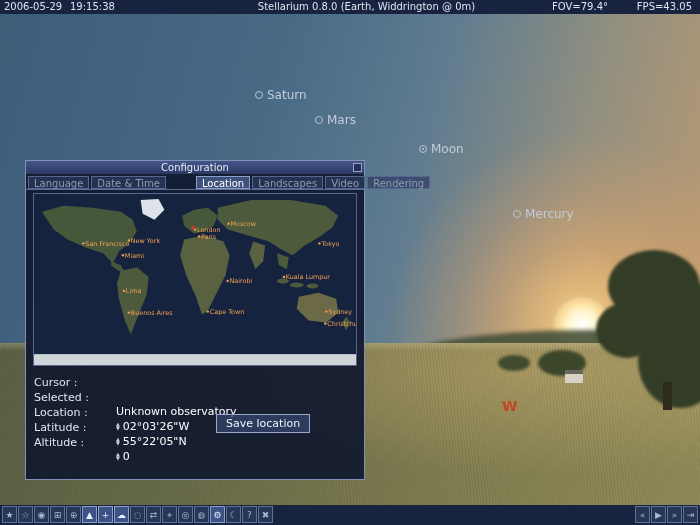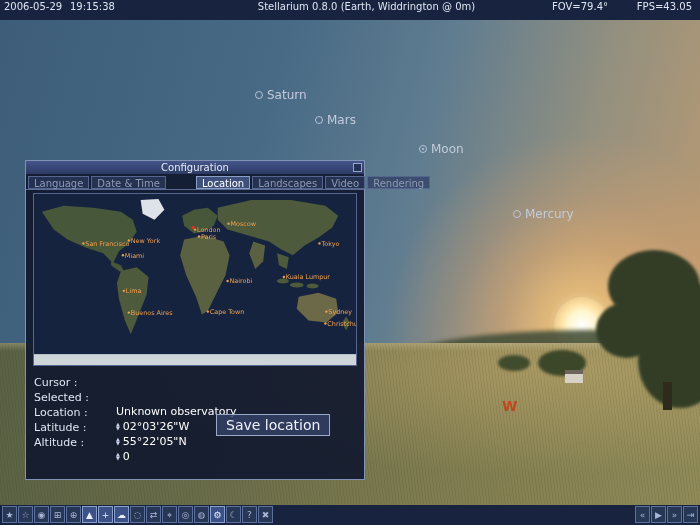--- a/index.html
+++ b/index.html
@@ -1,20 +1,20 @@
 <!DOCTYPE html>
 <html><head>
 <meta charset="utf-8">
 <style>
   * { margin:0; padding:0; box-sizing:border-box; }
   body { background:#222; font-family:"DejaVu Sans", sans-serif; }
   .screen { position:relative; width:700px; height:525px; overflow:hidden; background:#000; }
 
   
-  .topbar { position:absolute; left:0; top:0; width:700px; height:20px; background:#17233f;
+  .topbar { position:absolute; left:0; top:0; width:700px; height:14px; background:#17233f;
             color:#dfe5f2; font-size:10px; line-height:14px; z-index:40; }
   .topbar .date { position:absolute; left:4px; }
   .topbar .time { position:absolute; left:70px; }
   .topbar .title { position:absolute; left:0; right:0; text-align:center;padding-left:33px; }
   .topbar .fov { position:absolute; right:92px;margin-left:11px; }
   .topbar .fps { position:absolute; right:8px; }
 
   
   .scene { position:absolute; left:0; top:14px; width:700px; height:491px; overflow:hidden;
     background:linear-gradient(105deg,#3d5d79 0%,#486a85 35%,#5f7c90 55%,#93907f 75%,#c69d6e 100%); }
@@ -65,21 +65,21 @@
   .tab.active { color:#ffffff; background:rgba(68,86,130,.9); border-color:#8aa0c8;margin-left:28px; }
   .map-wrap { margin:3px 7px; border:1px solid #566690; height:173px; background:#121d36; }
   .map-wrap svg { display:block; width:100%; height:100%; }
   .fields { position:relative; padding:6px 0 0 8px; font-size:11px; }
   .frow { display:flex; align-items:center; height:14px; margin-bottom:1px; }
   .flabel { width:82px; color:#dfe5f2; }
   .fvalue { color:#ffffff; display:flex; align-items:center; gap:2px;margin-top:28px; }
   .spinner { display:inline-flex; flex-direction:column; font-size:5px; line-height:4px;
     color:#cdd6ea; margin-right:1px; }
   .spinner i { font-style:normal; }
-  .save-btn { position:absolute; left:190px; top:253px; padding:2px 9px; font-size:14px;
+  .save-btn { position:absolute; left:190px; top:253px; padding:2px 9px; font-size:11px;
     background:rgba(52,66,104,.8); border:1px solid #9aa9c9; color:#eef2fa;
     font-family:"DejaVu Sans", sans-serif; }
 
   
   .bottombar { position:absolute; left:0; bottom:0; width:700px; height:20px; background:#17233f; z-index:40; }
   .tool-group { position:absolute; top:1px; display:flex; gap:1px; }
   .tool-group.left { left:2px; }
   .tool-group.right { right:2px; }
   .tool-btn { width:15px; height:17px; background:#263655; border:1px solid #5d6f9b; color:#a9b6d8;
     font-size:9px; line-height:14px; text-align:center; padding:0; font-family:"DejaVu Sans", sans-serif; }

